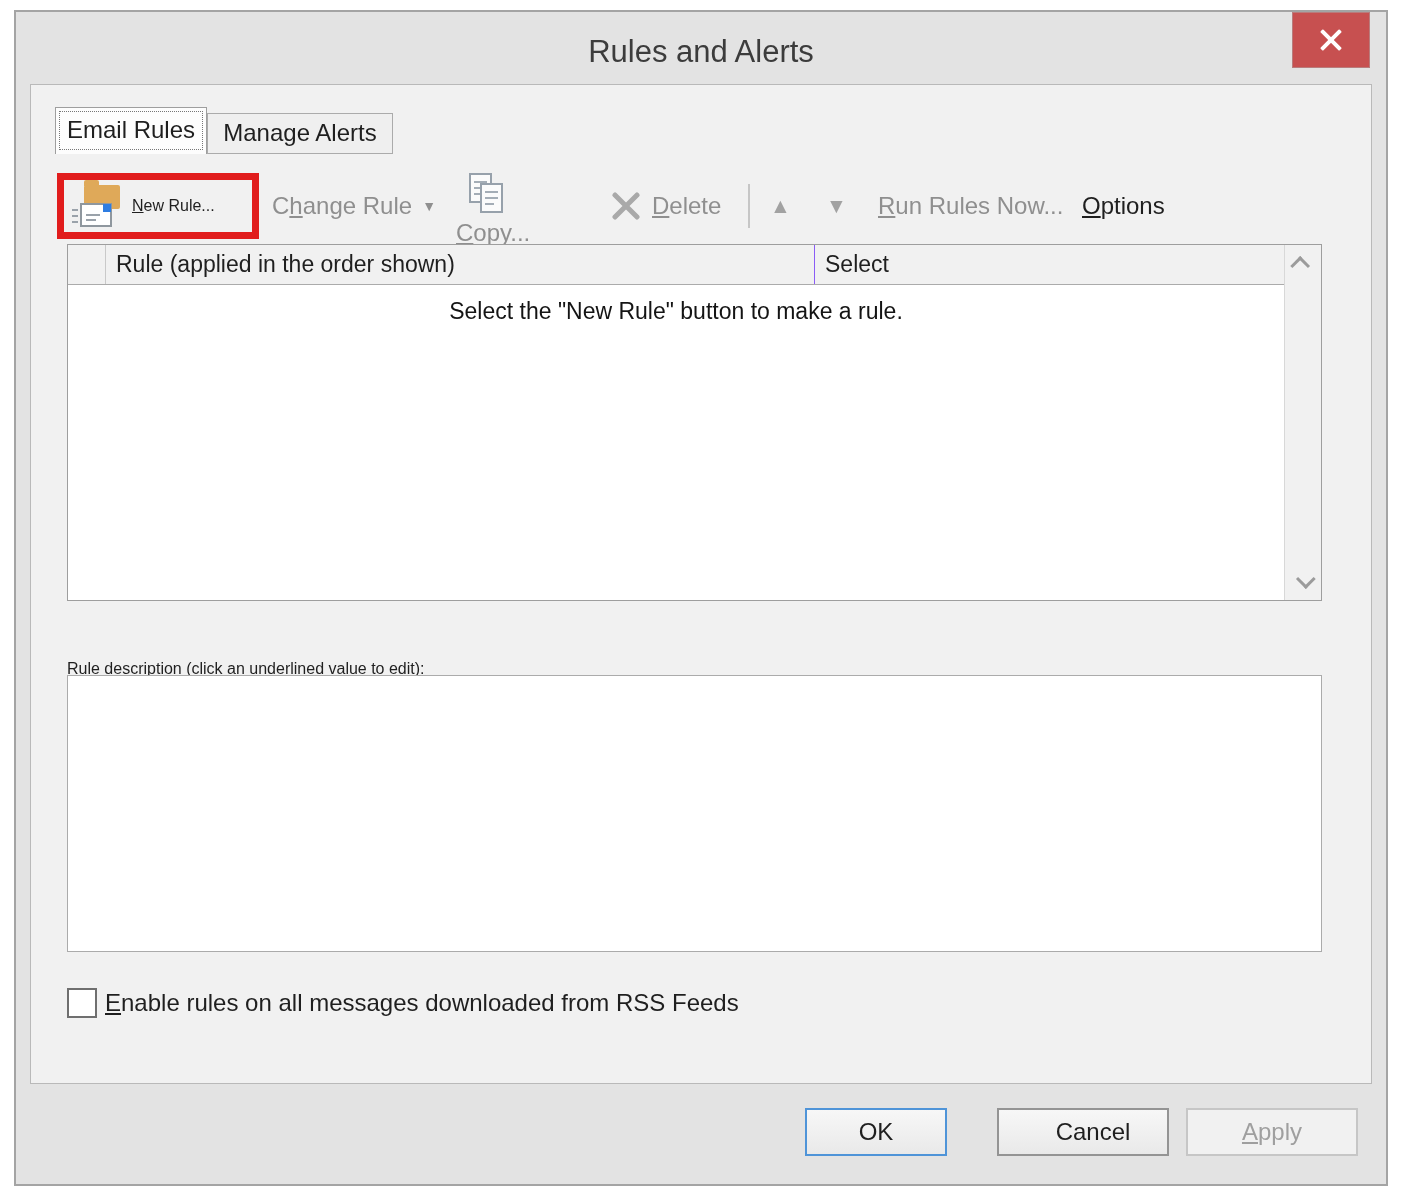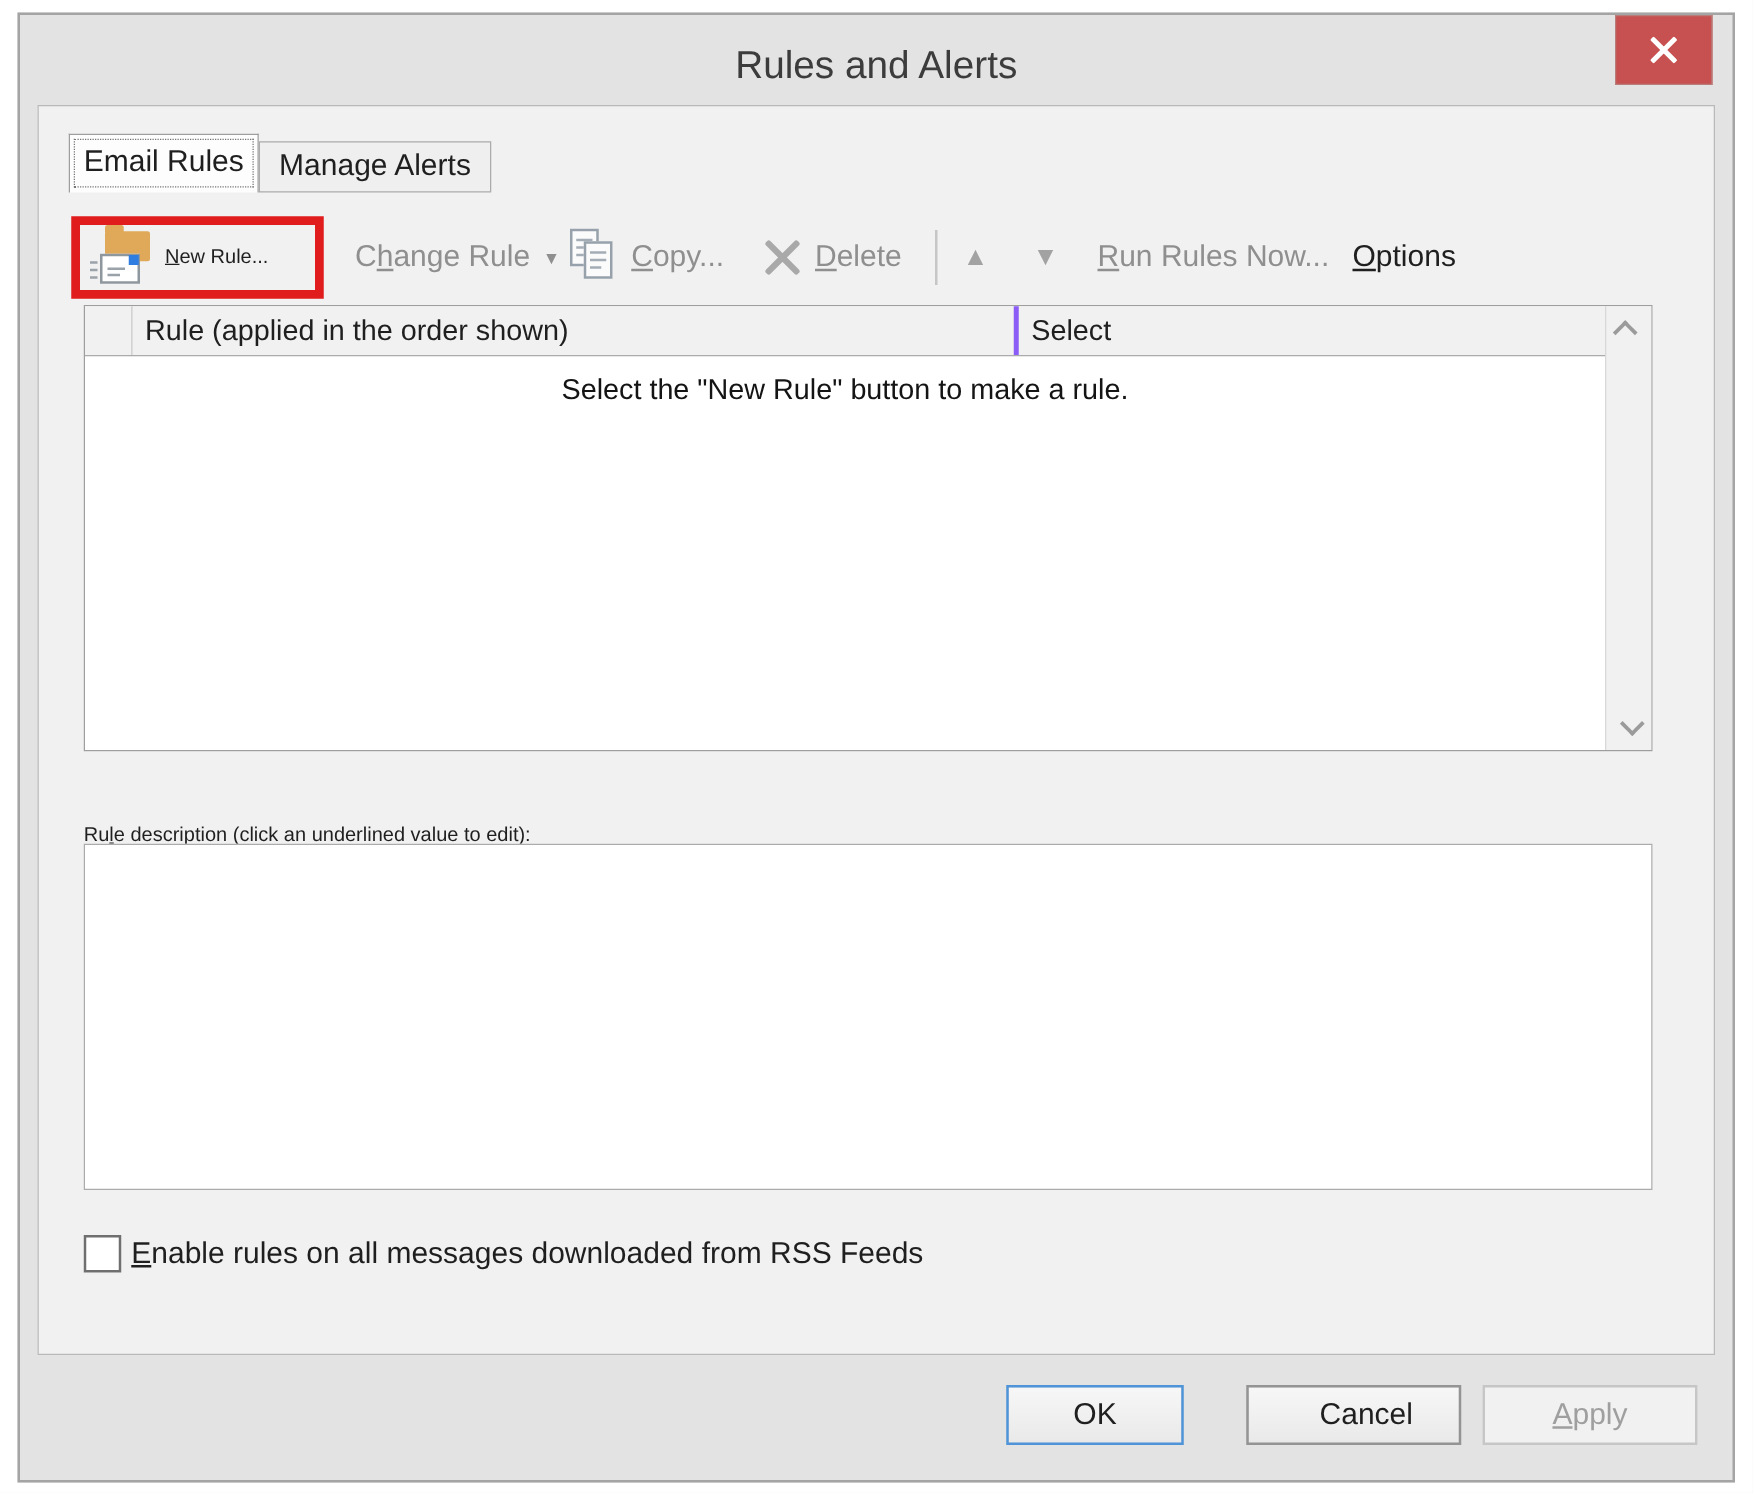--- a/index.html
+++ b/index.html
@@ -84,21 +84,21 @@
   .tb-sep { position:absolute; left:717px; top:99px; width:2px; height:44px; background:#c6c6c6; }
   .move-arrow { font-size:21px; color:#a2a2a2; }
 
   
   .listbox { position:absolute; left:36px; top:159px; width:1255px; height:357px;
     background:#ffffff; border:1px solid #9e9e9e; }
   .lb-header { position:absolute; left:0; right:37px; top:0; height:40px;
     background:#f1f1f1; border-bottom:1px solid #ababab; display:flex; font-size:23px; }
   .col { display:flex; align-items:center; padding-left:10px; }
   .col-check { width:38px; border-right:1px solid #c9c9c9; }
-  .col-rule  { width:709px; border-right:4px solid #8b5cf6; }
+  .col-rule  { width:709px; border-right:1px solid #8b5cf6; }
   .col-actions { flex:1; }
   .lb-body { position:absolute; left:0; right:37px; top:41px; bottom:0; }
   .empty-msg { margin-top:12px; text-align:center; font-size:23px; color:#141414; }
 
   .scrollbar { position:absolute; top:0; right:0; bottom:0; width:37px;
     background:#f1f1f1; border-left:1px solid #d8d8d8; }
   .sb-btn { position:absolute; left:0; width:100%; height:38px; display:flex;
     align-items:center; justify-content:center; cursor:pointer; }
   .sb-top { top:2px; } .sb-bottom { bottom:2px; }
   .chev { display:block; width:14px; height:14px; border-left:3px solid #9b9b9b;
@@ -154,26 +154,26 @@
           <i class="nr-env">
               <i class="nr-dot"></i>
               <i class="l1"></i>
               <i class="l2"></i>
             </i>
         </span>
         <span><span></span><u>N</u><span>ew Rule...</span></span>
       </button>
     </div>
 
-    <button class="tb-item tb-disabled" style="left:241px;margin-left:12px;">
+    <button class="tb-item tb-disabled" style="left:241px;">
       <span><span>C</span><u>h</u><span>ange Rule</span></span>
       <span class="dd-arrow">▼</span>
     </button>
 
-    <button class="tb-item tb-disabled" style="left:425px;">
+    <button class="tb-item tb-disabled" style="left:425px;flex-direction:column;">
       <span class="copy-icon">
         <i class="sheet sheet-back">
             <i class="s1"></i>
             <i class="s2"></i>
             <i class="s3"></i>
           </i>
         <i class="sheet sheet-front">
             <i class="s1"></i>
             <i class="s2"></i>
             <i class="s3"></i>

